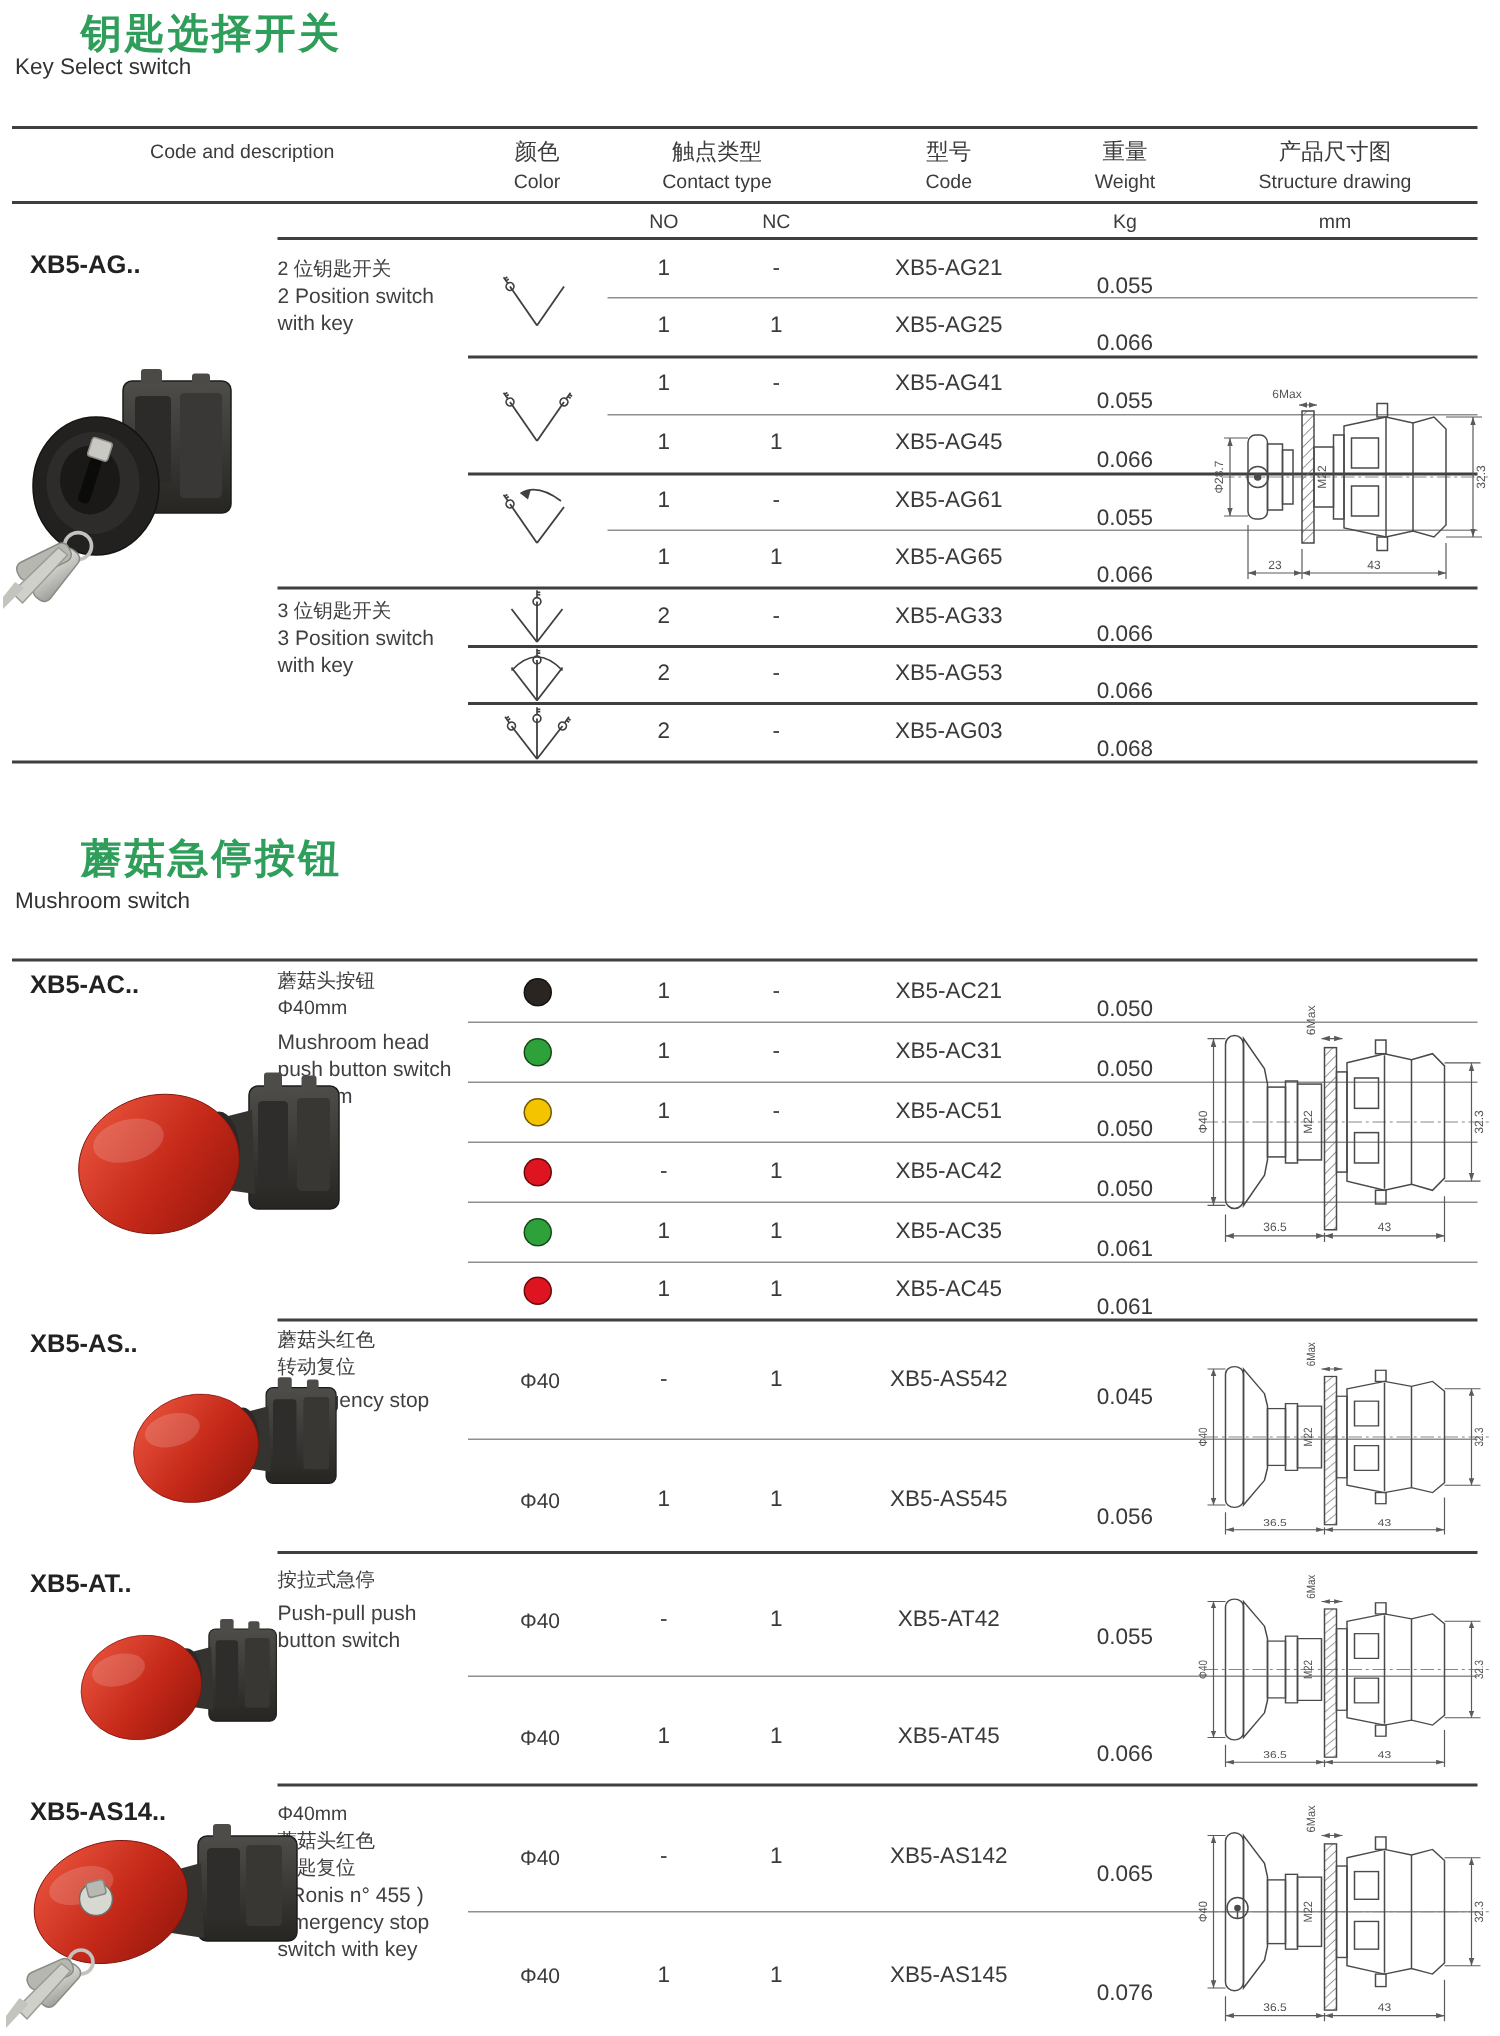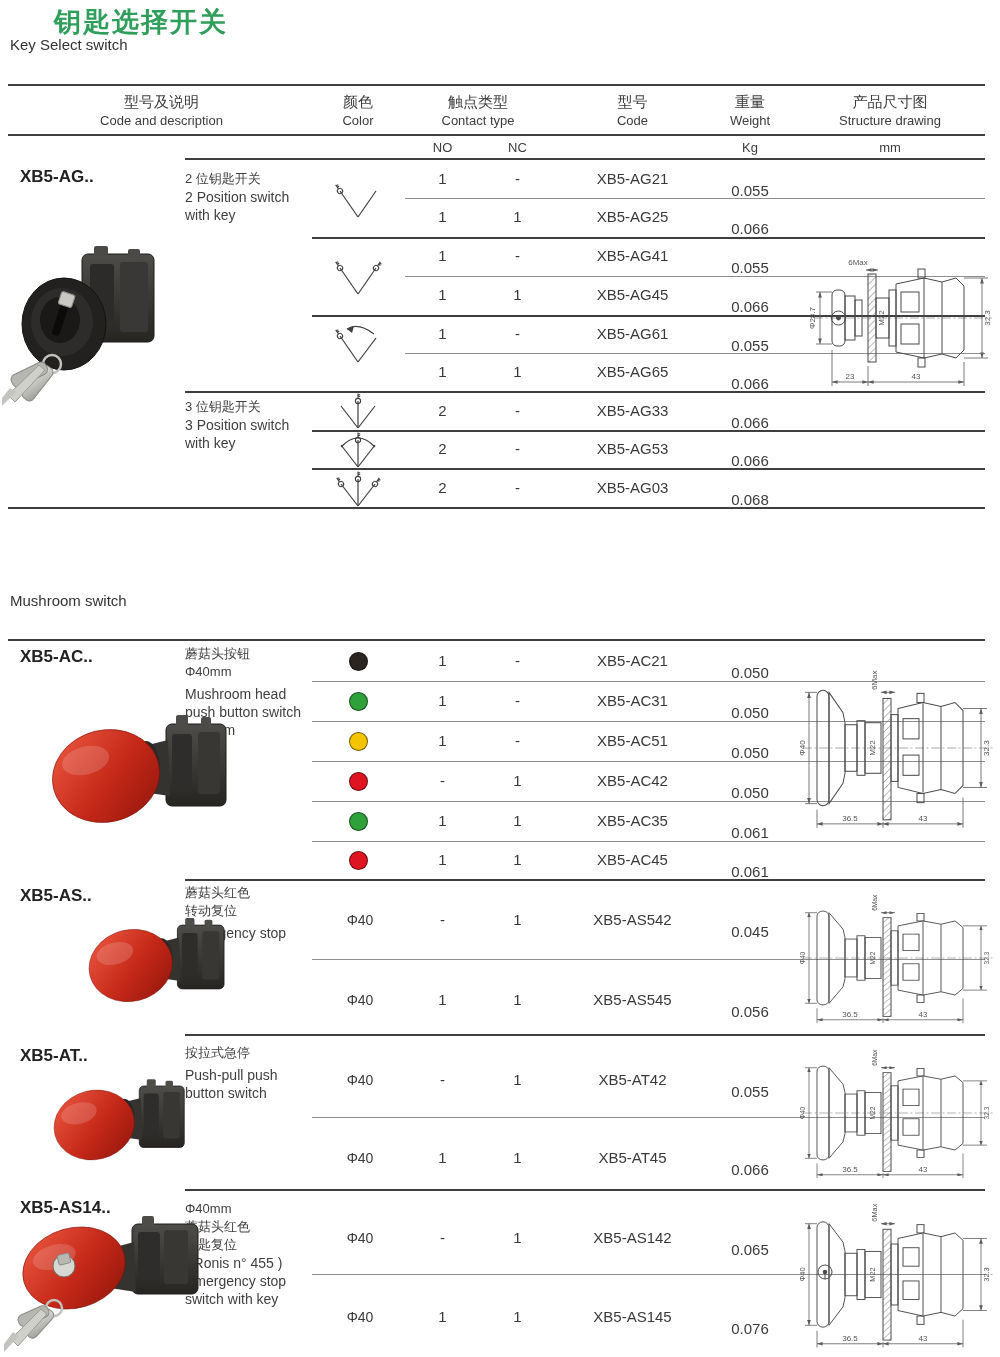--- a/index.html
+++ b/index.html
@@ -120,21 +120,20 @@
   </svg>
 
   <div class="abs title-zh" style="left:10px;top:4px">钥匙选择开关</div>
   <div class="abs title-en" style="left:10px;top:36px">Key Select switch</div>
 
   <div class="ln" style="left:8px;top:84px;width:977px;height:2px"></div>
   <div class="ln" style="left:8px;top:134px;width:977px;height:2px"></div>
   <div class="ln" style="left:185px;top:158px;width:800px;height:2px"></div>
 
   <div class="hcell" style="left:8px;top:92px;width:307px">
-    <div class="zh">型号及说明</div>
       <div class="en">Code and description</div>
   </div>
   <div class="hcell" style="left:315px;top:92px;width:86px">
     <div class="zh">颜色</div>
       <div class="en">Color</div>
   </div>
   <div class="hcell" style="left:401px;top:92px;width:154px">
     <div class="zh">触点类型</div>
       <div class="en">Contact type</div>
   </div>
@@ -343,20 +342,21 @@
       <line x1="62" y1="142" x2="158" y2="142" marker-start="url(#ah)" marker-end="url(#ah)"></line>
     </g>
     <text class="dimtxt" transform="rotate(-90 9 78)" x="9" y="78" text-anchor="middle">Φ28.7</text>
     <text class="dimtxt" transform="rotate(-90 78 78)" x="78" y="78" text-anchor="middle">M22</text>
     <text class="dimtxt" transform="rotate(-90 184 78)" x="184" y="78" text-anchor="middle">32.3</text>
     <text class="dimtxt" x="52" y="25" text-anchor="middle">6Max</text>
     <text class="dimtxt" x="44" y="139" text-anchor="middle">23</text>
     <text class="dimtxt" x="110" y="139" text-anchor="middle">43</text>
   </svg>
 
+  <div class="abs title-zh" style="left:10px;top:554px">蘑菇急停按钮</div>
   <div class="abs title-en" style="left:10px;top:592px">Mushroom switch</div>
 
   <div class="ln" style="left:8px;top:639px;width:977px;height:2px"></div>
 
   <div class="model" style="left:20px;top:647px">XB5-AC..</div>
   <div class="desc" style="top:645px">
     <div class="zh">蘑菇头按钮</div>
     <div class="zh">Φ40mm</div>
     <div class="en" style="margin-top:4px">Mushroom head</div>
     <div class="en">push button switch</div>

